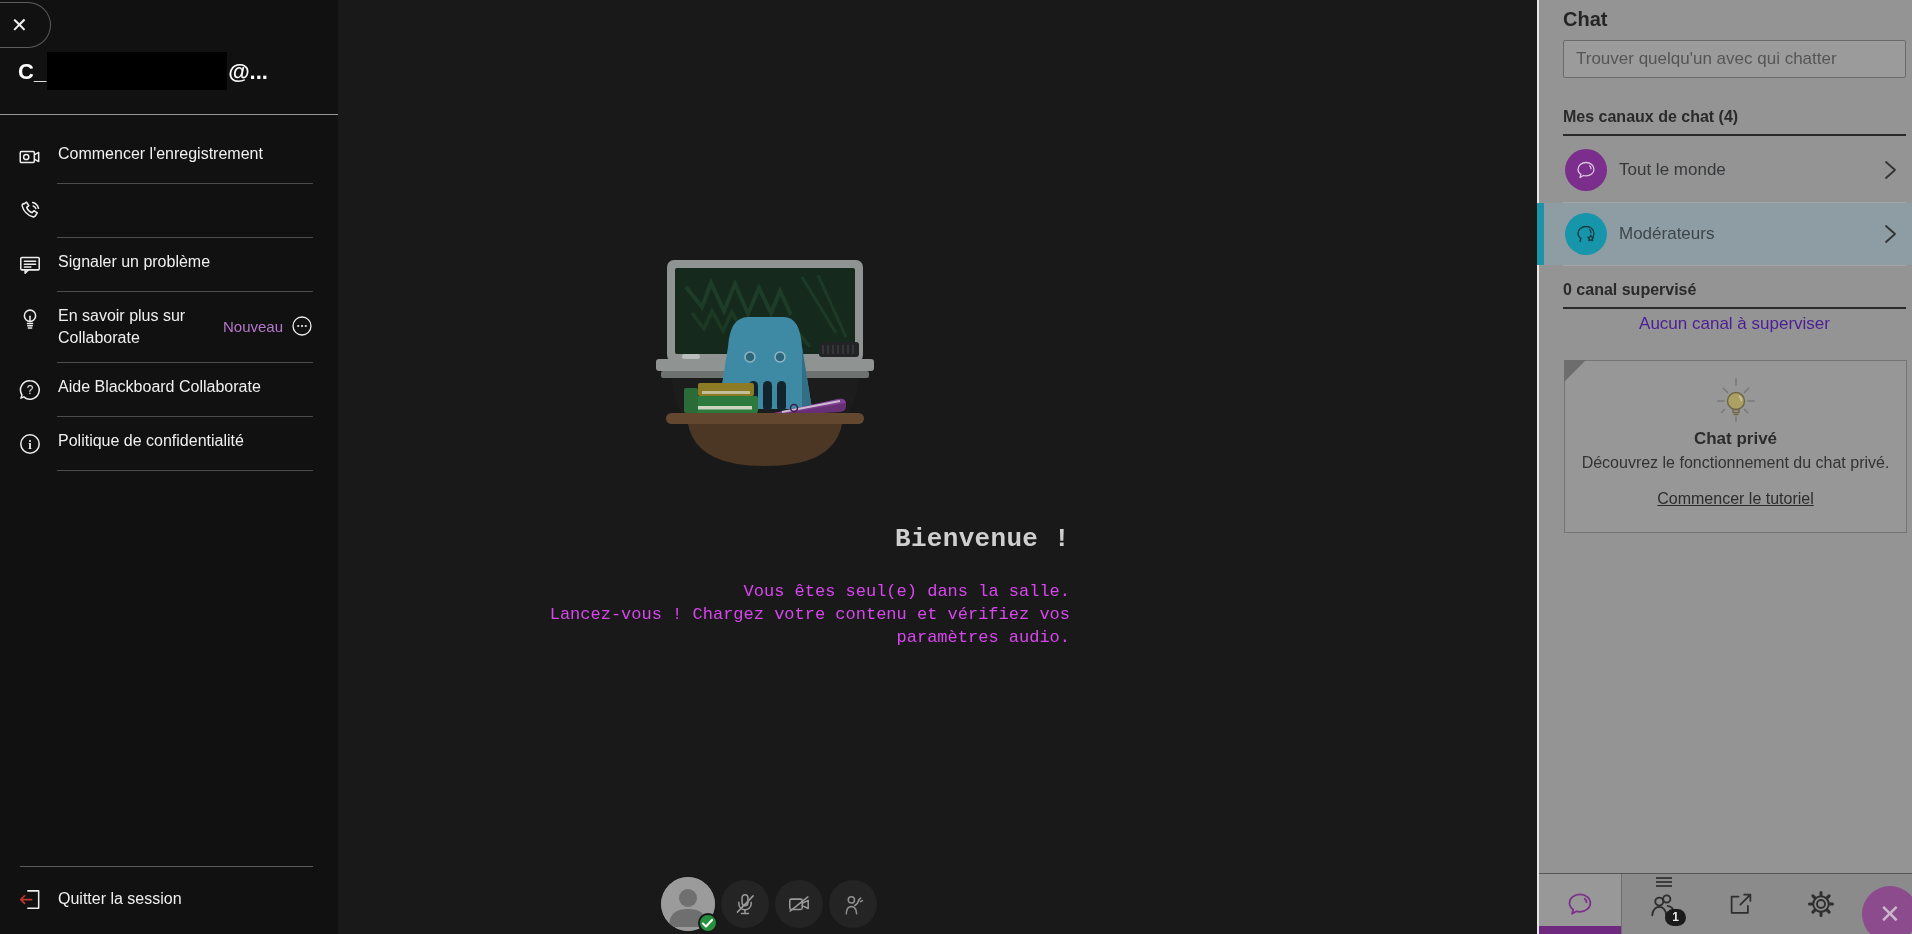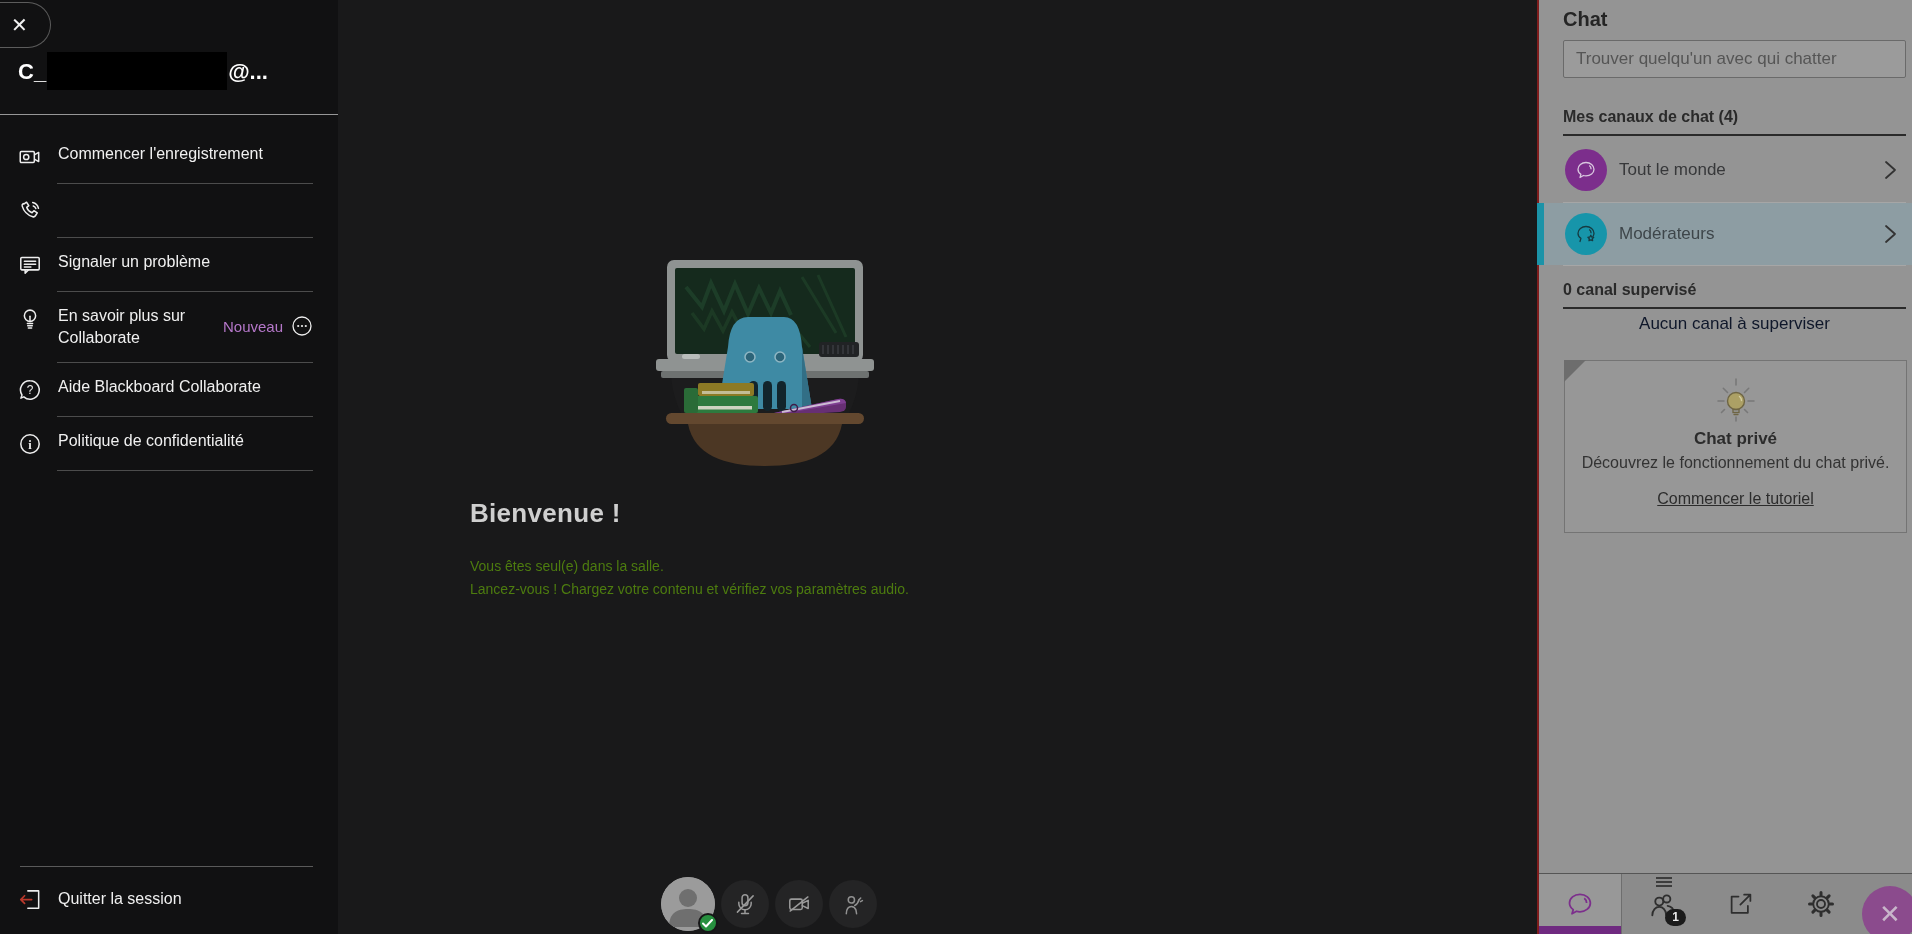--- a/index.html
+++ b/index.html
@@ -8,23 +8,23 @@
     position:relative;
     background:#161617;
     font-family:"Liberation Sans", sans-serif;
     -webkit-font-smoothing:antialiased;
   }
   svg { display:block; }
 
   
   .stage { position:absolute; left:0; top:0; width:1537px; height:934px; background:#19191a; }
   .illustration { position:absolute; left:652px; top:255px; width:226px; height:212px; }
-  .welcome { position:absolute; left:470px; top:498px; width:600px; text-align:left; }
+  .welcome { position:absolute; left:470px; top:524px; width:600px; text-align:right;font-family:Liberation Mono, monospace; }
   .welcome h1 { font-size:26px; font-weight:bold; color:#cfcfcf; letter-spacing:.3px; }
-  .welcome p { font-size:14px; color:#4d7c0f; line-height:23px; }
+  .welcome p { font-size:17px; color:#d946ef; line-height:23px; }
   .welcome p.first { margin-top:26px; }
 
   .media-bar { position:absolute; left:0; right:0; top:877px; display:flex; justify-content:center; align-items:center; gap:6px; }
   .media-btn { width:48px; height:48px; border-radius:50%; background:#242425; border:none; display:flex; align-items:center; justify-content:center; cursor:pointer; position:relative; }
   .media-btn.avatar { width:54px; height:54px; background:#9b9b9b; overflow:visible; }
   .presence-badge { position:absolute; right:-3px; bottom:-2px; width:20px; height:20px; border-radius:50%; background:#27903f; border:2px solid #161617; display:flex; align-items:center; justify-content:center; }
 
   
   .session-menu { position:absolute; left:0; top:0; width:338px; height:934px; background:#111112; color:#ececec; z-index:5; }
   .sm-close { position:absolute; left:-1px; top:2px; width:52px; height:46px; background:#111112; border:1px solid #5c5c5c; border-left:none; border-radius:0 24px 24px 0; color:#f2f2f2; font-size:20px; line-height:1; cursor:pointer; padding-right:10px; }
@@ -40,21 +40,21 @@
   .menu-divider { margin:0 25px 0 57px; border-bottom:1px solid #4c4c4c; }
   .mi-right { display:flex; align-items:center; gap:8px; padding-top:10px; }
   .nouveau { color:#b577c9; font-size:15px; }
   .mi-text.narrow { max-width:150px; }
 
   .sm-footer { position:absolute; left:0; bottom:0; width:338px; }
   .sm-footer .menu-divider { margin:0 25px 0 20px; border-bottom-color:#5a5a5a; }
   .quit-item { display:flex; align-items:center; gap:15px; padding:18px 24px 22px 17px; cursor:pointer; font-size:16px; color:#f0f0f0; }
 
   
-  .chat-panel { position:absolute; left:1537px; top:0; width:375px; height:934px; background:#949494; border-left:2px solid #7f1d1d; z-index:4; }
+  .chat-panel { position:absolute; left:1537px; top:0; width:375px; height:934px; background:#949494; border-left:2px solid #e5e5e5; z-index:4; }
   .cp-title { position:absolute; left:24px; top:8px; font-size:20px; font-weight:bold; color:#252525; }
   .cp-search { position:absolute; left:24px; top:40px; width:343px; height:38px; background:#9b9b9b; border:1px solid #6a6a6a; border-radius:2px; padding:0 12px; font-size:17px; color:#333; font-family:"Liberation Sans", sans-serif; }
   .cp-search::placeholder { color:#555; opacity:1; }
 
   .cp-section-header { position:absolute; left:24px; width:343px; font-size:16px; font-weight:bold; color:#2a2a2a; padding-bottom:8px; border-bottom:2px solid #2a2a2a; }
   .hdr-channels { top:108px; }
   .hdr-supervised { top:281px; }
 
   .channel-row { position:absolute; left:0; width:375px; height:64px; display:flex; align-items:center; cursor:pointer; }
   .row-everyone { top:138px; }
@@ -62,21 +62,21 @@
   .row-accent { position:absolute; left:-2px; top:0; bottom:0; width:7px; background:#1b93a8; }
   .channel-avatar { width:42px; height:42px; border-radius:50%; margin-left:26px; display:flex; align-items:center; justify-content:center; flex:0 0 42px; }
   .channel-avatar.purple { background:#7c2e8c; }
   .channel-avatar.teal { background:#1795aa; }
   .channel-label { flex:1; margin-left:12px; font-size:17px; color:#37383a; }
   .row-moderators .channel-label { color:#3e464a; }
   .channel-chevron { margin-right:16px; }
   .row-divider { position:absolute; left:24px; width:343px; border-bottom:1px solid #a6a6a6; }
   .div-1 { top:202px; } .div-2 { top:265px; }
 
-  .cp-empty { position:absolute; left:24px; top:314px; width:343px; text-align:center; font-size:17px; color:#0f172a; }
+  .cp-empty { position:absolute; left:24px; top:314px; width:343px; text-align:center; font-size:17px; color:#4c1d95; }
 
   .tutorial-card { position:absolute; left:25px; top:360px; width:343px; height:173px; border:1px solid #747474; background:#979797; text-align:center; }
   .dog-ear { position:absolute; left:-1px; top:-1px; width:0; height:0; border-top:22px solid #6d6d6d; border-right:22px solid transparent; }
   .card-bulb { margin:14px auto 2px; width:52px; height:52px; }
   .card-title { font-size:17px; font-weight:bold; color:#2c2c2c; }
   .card-desc { font-size:16px; color:#333; margin-top:5px; }
   .card-link { display:inline-block; margin-top:18px; font-size:16px; color:#2c2c2c; text-decoration:underline; cursor:pointer; }
 
   
   .tab-bar { position:absolute; left:0; right:0; bottom:0; height:61px; background:#8b8b8b; border-top:1px solid #555; }

